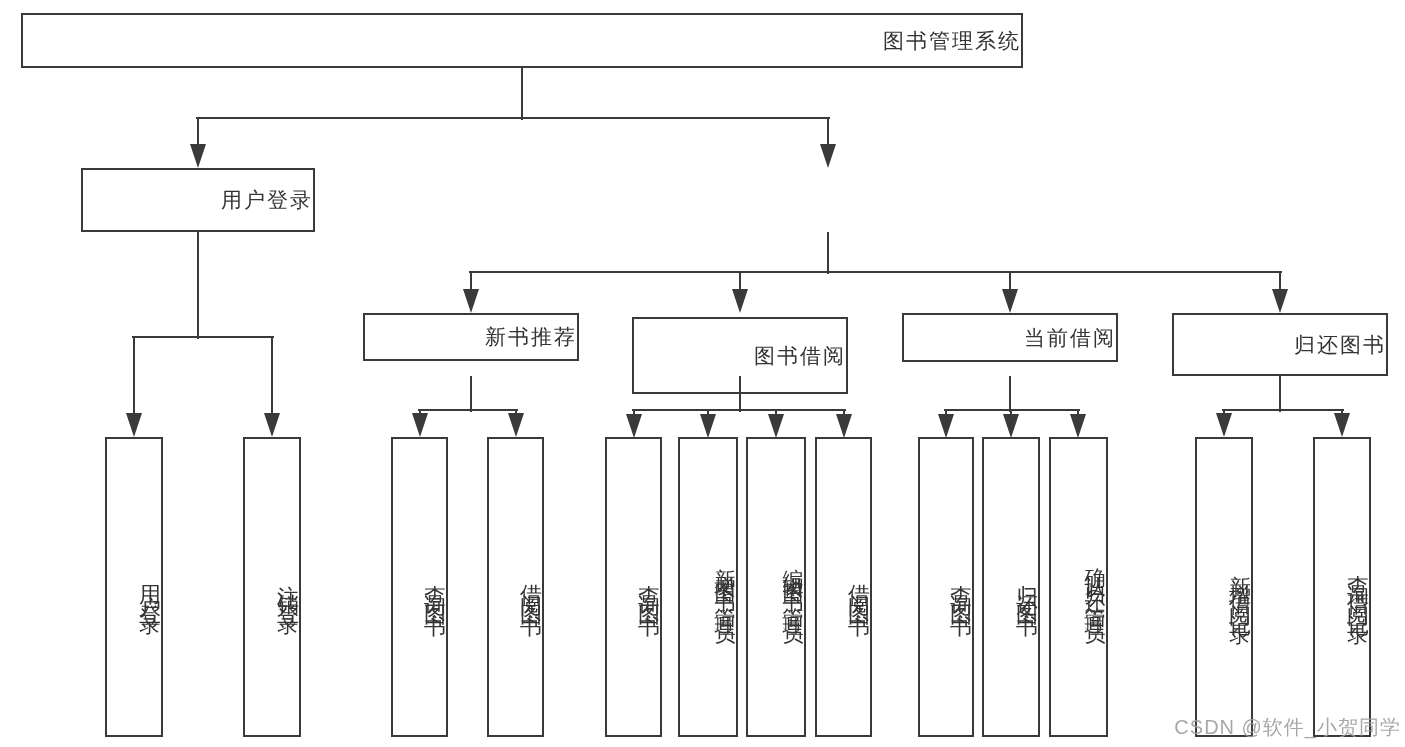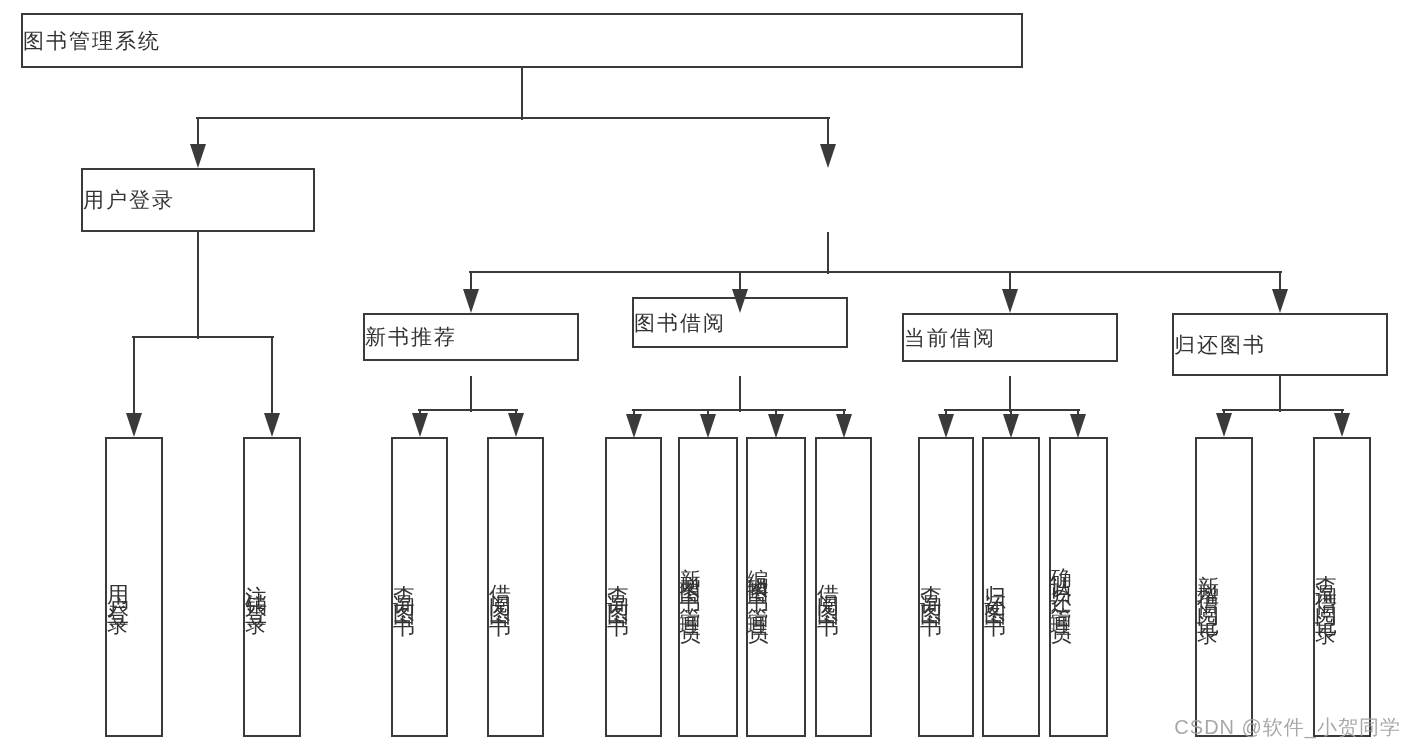--- a/index.html
+++ b/index.html
@@ -17,21 +17,21 @@
     background:var(--bg);
     overflow:hidden;
   }
   .node{
     position:absolute;
     background:#fff;
     border:2px solid var(--line);
     box-sizing:border-box;
     display:flex;
     align-items:center;
-    justify-content:flex-start;
+    justify-content:flex-end;
     color:var(--text);
   }
   .node.h span{
     font-size:21px;
     letter-spacing:2px;
     white-space:nowrap;
   }
   .node.v span{
     writing-mode:vertical-rl;
     text-orientation:mixed;
@@ -74,21 +74,21 @@
     <span>图书管理系统</span>
   </div>
 
   <div class="node h" style="left:81px;top:168px;width:234px;height:64px">
     <span>用户登录</span>
   </div>
 
   <div class="node h" style="left:363px;top:313px;width:216px;height:48px">
     <span>新书推荐</span>
   </div>
-  <div class="node h" style="left:632px;top:297px;width:216px;height:51px">
+  <div class="node h" style="left:632px;top:317px;width:216px;height:77px">
     <span>图书借阅</span>
   </div>
   <div class="node h" style="left:902px;top:313px;width:216px;height:49px">
     <span>当前借阅</span>
   </div>
   <div class="node h" style="left:1172px;top:313px;width:216px;height:63px">
     <span>归还图书</span>
   </div>
 
   <div class="node v" style="left:105px;top:437px;width:58px;height:300px">

